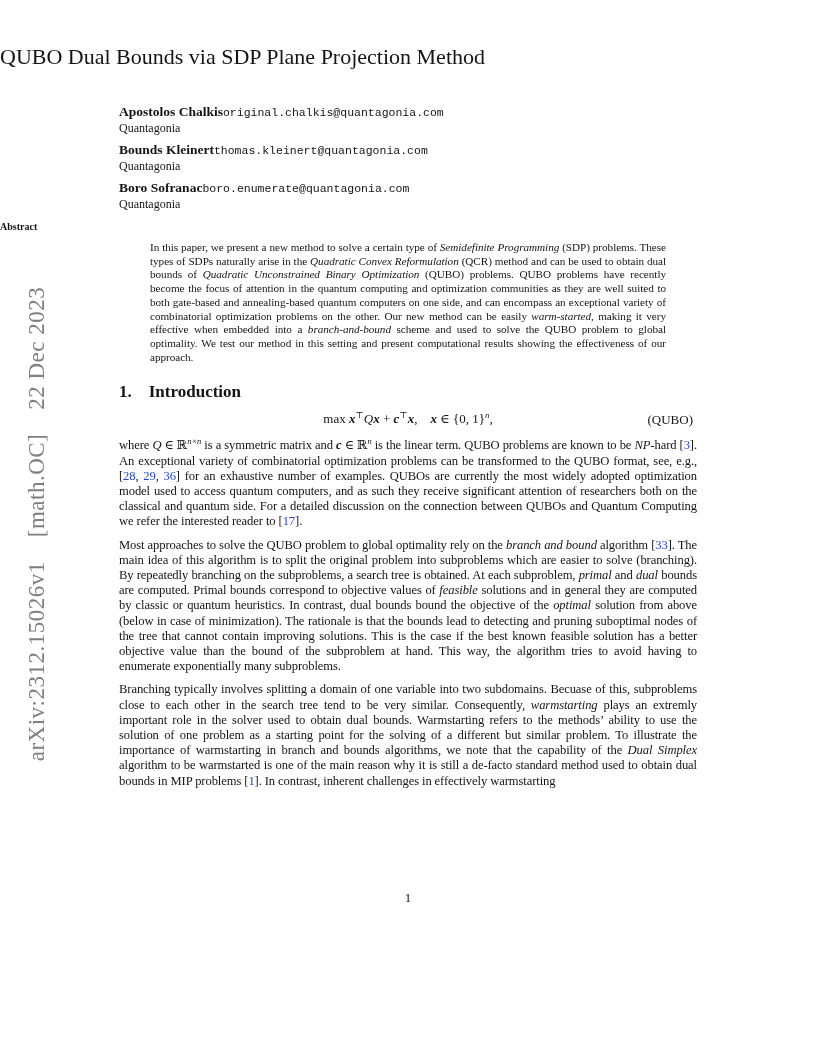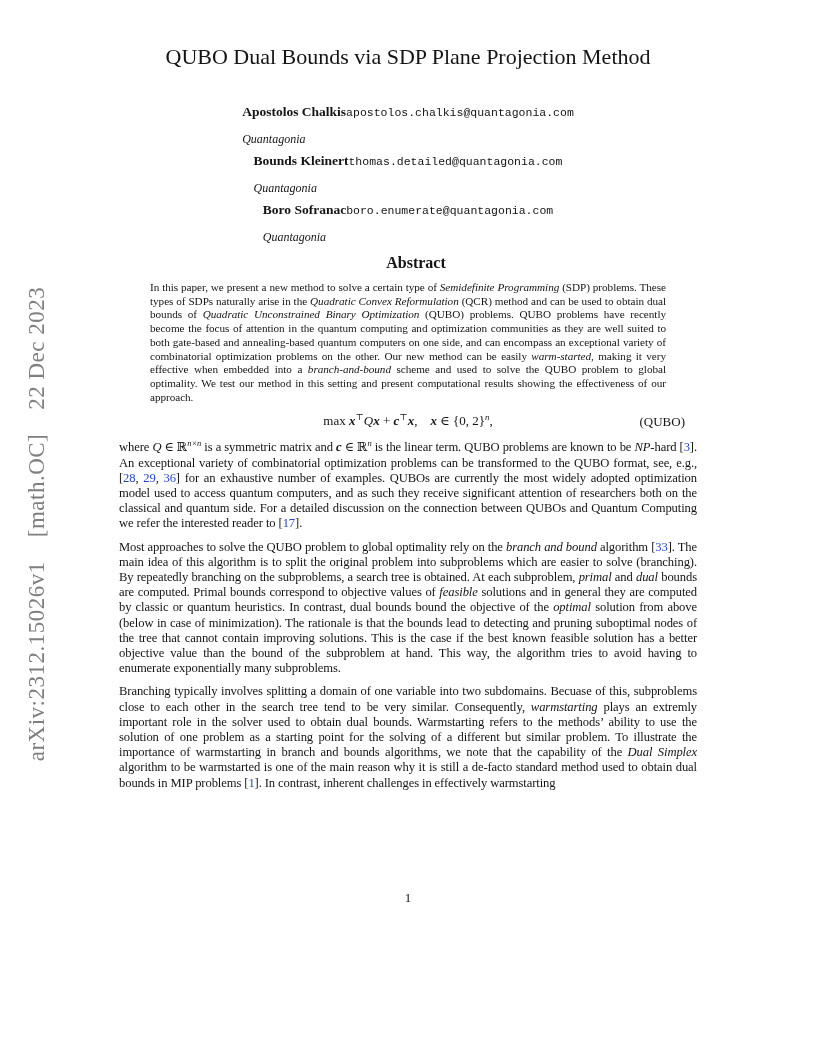--- a/index.html
+++ b/index.html
@@ -18,35 +18,34 @@
     left: 37px; top: 524px;
     transform: translate(-50%, -50%) rotate(-90deg);
     white-space: nowrap;
     font-size: 23px;
     color: var(--color-watermark, #7f7f7f);
     letter-spacing: 0.5px;
   }
 
   .title {
     padding-top: 44px;
-    text-align: center;
     font-size: 22px;
     font-weight: normal;
   }
 
   .authors { width: 578px; margin: 34px auto 0; }
-  .author-row { display: flex; justify-content: center; align-items: flex-start; margin-bottom: 7px; }
+  .author-row { display: flex; justify-content: flex-start; align-items: flex-start; margin-bottom: 7px; }
   .author-name { font-weight: bold; font-size: 13.5px; line-height: 15px; }
-  .author-affil { font-style: italic; font-size: 12px; line-height: 13px; margin-top: 14px; }
+  .author-affil { font-size: 12px; line-height: 13px; margin-top: 3px; }
   .author-email {
     font-family: "Liberation Mono", "DejaVu Sans Mono", monospace;
     font-size: 11.5px; line-height: 15px; padding-top: 1px;
   }
 
-  .abstract-heading { text-align: center; font-weight: bold; font-size: 16px; margin-top: 10px; margin-left: 16px; }
+  .abstract-heading { font-weight: bold; font-size: 10px; margin-top: 10px; }
   .abstract-body {
     width: 516px; margin: 9px auto 0;
     font-size: 11.2px; line-height: 13.7px;
     text-align: justify; letter-spacing: -0.05px;
   }
 
   .section-heading { width: 578px; margin: 18px auto 0; font-size: 17px; font-weight: bold; }
 
   .body-par {
     width: 578px; margin: 11px auto 0;
@@ -54,21 +53,21 @@
     text-align: justify; letter-spacing: -0.1px;
   }
   .body-par.spaced { margin-top: 8px; }
 
   .equation-row {
     position: relative;
     width: 578px; margin: 9px auto;
     text-align: center;
     font-size: 13px; line-height: 16px;
   }
-  .eq-tag { position: absolute; right: 12px; top: 1px; }
+  .eq-tag { position: absolute; right: 4px; top: 1px; }
 
   .footer { position: absolute; left: 0; right: 0; top: 890px; text-align: center; font-size: 13px; }
 
   
   .st-i  { font-style: italic; }
   .st-m  { font-style: italic; }
   .st-mb { font-style: italic; font-weight: bold; }
   .st-c  { color: var(--color-citation, #2545c8); }
   .st-sup { font-size: 0.68em; vertical-align: super; line-height: 0; }
 </style>
@@ -80,47 +79,48 @@
   <div class="watermark">arXiv:2312.15026v1  [math.OC]  22 Dec 2023</div>
 
   <h1 class="title">QUBO Dual Bounds via SDP Plane Projection Method</h1>
 
   <div class="authors">
     <div class="author-row">
       <div class="author-left">
         <div class="author-name">Apostolos Chalkis</div>
         <div class="author-affil">Quantagonia</div>
       </div>
-      <div class="author-email">apostolos.chalkis@quantagonia.com</div>
+      <div class="author-email">original.chalkis@quantagonia.com</div>
     </div>
     <div class="author-row">
       <div class="author-left">
         <div class="author-name">Bounds Kleinert</div>
         <div class="author-affil">Quantagonia</div>
       </div>
-      <div class="author-email">thomas.detailed@quantagonia.com</div>
+      <div class="author-email">thomas.kleinert@quantagonia.com</div>
     </div>
     <div class="author-row">
       <div class="author-left">
         <div class="author-name">Boro Sofranac</div>
         <div class="author-affil">Quantagonia</div>
       </div>
       <div class="author-email">boro.enumerate@quantagonia.com</div>
     </div>
   </div>
 
   <div class="abstract">
     <div class="abstract-heading">Abstract</div>
     <p class="abstract-body"><span>In this paper, we present a new method to solve a certain type of </span><span class="st-i">Semidefinite Programming</span><span> (SDP) problems. These types of SDPs naturally arise in the </span><span class="st-i">Quadratic Convex Reformulation</span><span> (QCR) method and can be used to obtain dual bounds of </span><span class="st-i">Quadratic Unconstrained Binary Optimization</span><span> (QUBO) problems. QUBO problems have recently become the focus of attention in the quantum computing and optimization communities as they are well suited to both gate-based and annealing-based quantum computers on one side, and can encompass an exceptional variety of combinatorial optimization problems on the other. Our new method can be easily </span><span class="st-i">warm-started</span><span>, making it very effective when embedded into a </span><span class="st-i">branch-and-bound</span><span> scheme and used to solve the QUBO problem to global optimality. We test our method in this setting and present computational results showing the effectiveness of our approach.</span></p>
   </div>
 
+  <h2 class="section-heading">1. Introduction</h2>
 
 
   <div class="equation-row">
-    <span class="equation"><span>max </span><span class="st-mb">x</span><span class="st-sup">⊤</span><span class="st-m">Q</span><span class="st-mb">x</span><span> + </span><span class="st-mb">c</span><span class="st-sup">⊤</span><span class="st-mb">x</span><span>, </span><span class="st-mb">x</span><span> ∈ {0, 2}</span><span class="st-sup st-m">n</span><span>,</span></span>
+    <span class="equation"><span>max </span><span class="st-mb">x</span><span class="st-sup">⊤</span><span class="st-m">Q</span><span class="st-mb">x</span><span> + </span><span class="st-mb">c</span><span class="st-sup">⊤</span><span class="st-mb">x</span><span>, </span><span class="st-mb">x</span><span> ∈ {0, 1}</span><span class="st-sup st-m">n</span><span>,</span></span>
     <span class="eq-tag">(QUBO)</span>
   </div>
 
   <p class="body-par"><span>where </span><span class="st-m">Q</span><span> ∈ ℝ</span><span class="st-sup st-m">n×n</span><span> is a symmetric matrix and </span><span class="st-mb">c</span><span> ∈ ℝ</span><span class="st-sup st-m">n</span><span> is the linear term. QUBO problems are known to be </span><span class="st-i">NP</span><span>-hard [</span><span class="st-c">3</span><span>]. An exceptional variety of combinatorial optimization problems can be transformed to the QUBO format, see, e.g., [</span><span class="st-c">28</span><span>, </span><span class="st-c">29</span><span>, </span><span class="st-c">36</span><span>] for an exhaustive number of examples. QUBOs are currently the most widely adopted optimization model used to access quantum computers, and as such they receive significant attention of researchers both on the classical and quantum side. For a detailed discussion on the connection between QUBOs and Quantum Computing we refer the interested reader to [</span><span class="st-c">17</span><span>].</span></p>
   <p class="body-par spaced"><span>Most approaches to solve the QUBO problem to global optimality rely on the </span><span class="st-i">branch and bound</span><span> algorithm [</span><span class="st-c">33</span><span>]. The main idea of this algorithm is to split the original problem into subproblems which are easier to solve (branching). By repeatedly branching on the subproblems, a search tree is obtained. At each subproblem, </span><span class="st-i">primal</span><span> and </span><span class="st-i">dual</span><span> bounds are computed. Primal bounds correspond to objective values of </span><span class="st-i">feasible</span><span> solutions and in general they are computed by classic or quantum heuristics. In contrast, dual bounds bound the objective of the </span><span class="st-i">optimal</span><span> solution from above (below in case of minimization). The rationale is that the bounds lead to detecting and pruning suboptimal nodes of the tree that cannot contain improving solutions. This is the case if the best known feasible solution has a better objective value than the bound of the subproblem at hand. This way, the algorithm tries to avoid having to enumerate exponentially many subproblems.</span></p>
   <p class="body-par spaced"><span>Branching typically involves splitting a domain of one variable into two subdomains. Becuase of this, subproblems close to each other in the search tree tend to be very similar. Consequently, </span><span class="st-i">warmstarting</span><span> plays an extremly important role in the solver used to obtain dual bounds. Warmstarting refers to the methods’ ability to use the solution of one problem as a starting point for the solving of a different but similar problem. To illustrate the importance of warmstarting in branch and bounds algorithms, we note that the capability of the </span><span class="st-i">Dual Simplex</span><span> algorithm to be warmstarted is one of the main reason why it is still a de-facto standard method used to obtain dual bounds in MIP problems [</span><span class="st-c">1</span><span>]. In contrast, inherent challenges in effectively warmstarting</span></p>
 
   <div class="footer">1</div>
 
 </div>

